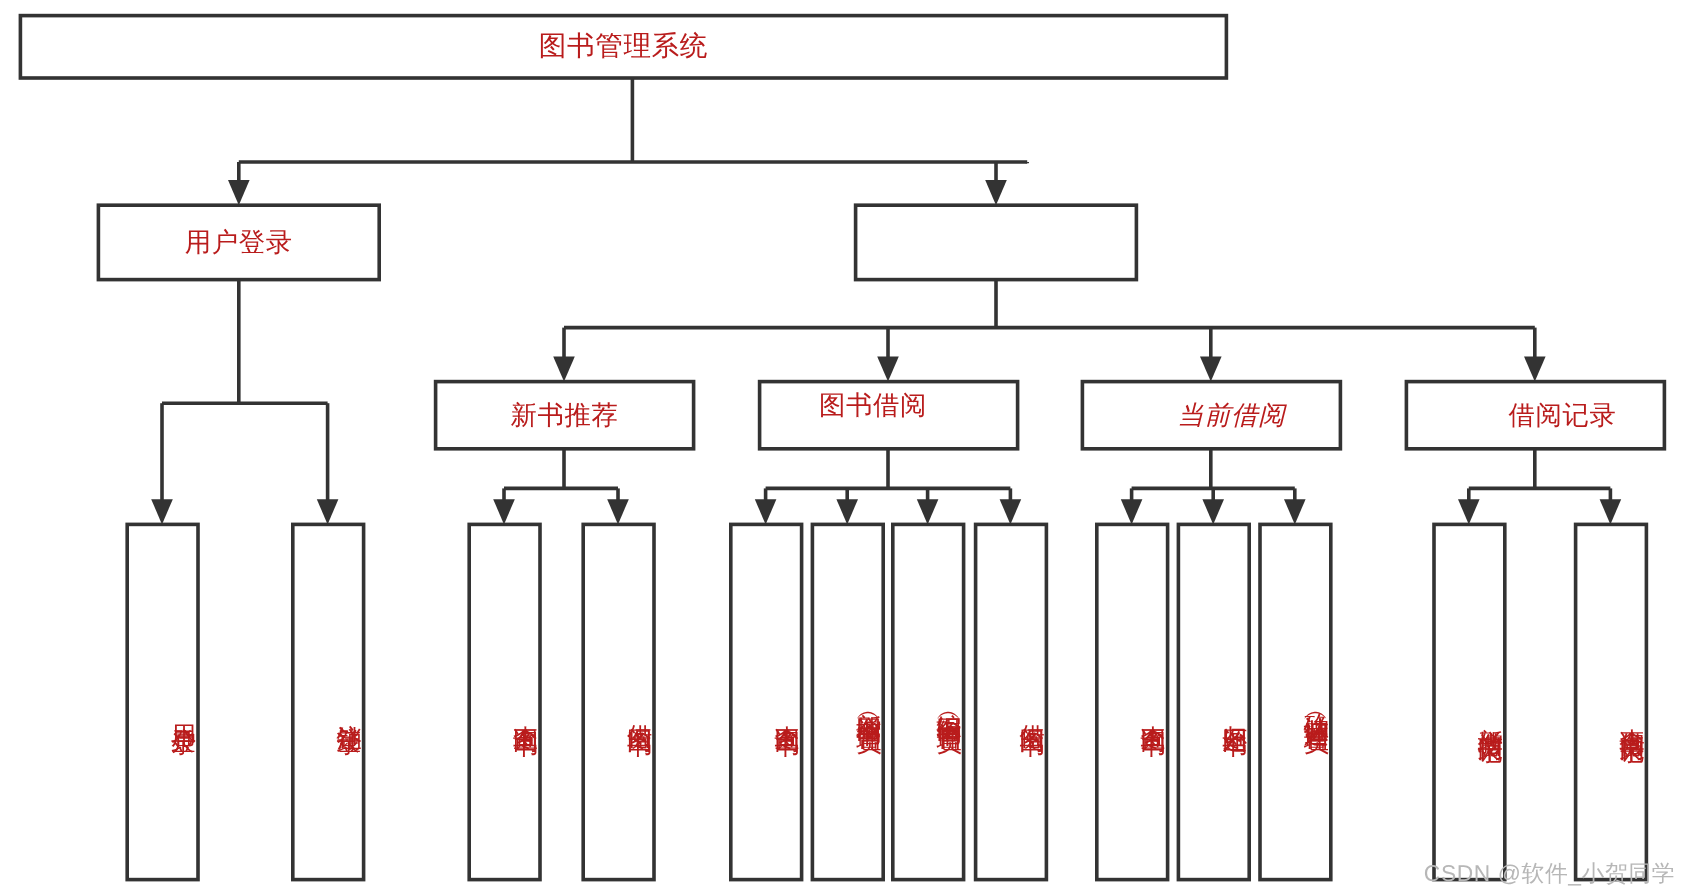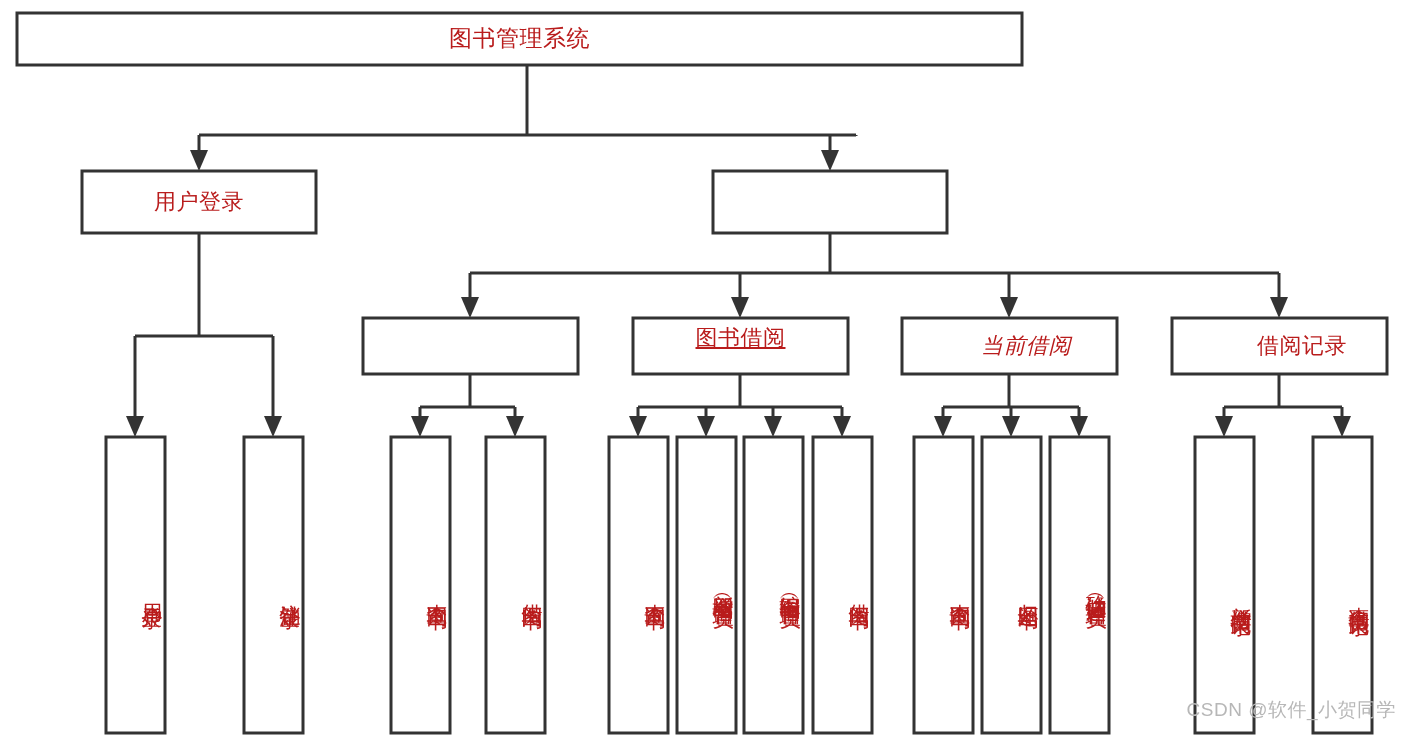--- a/index.html
+++ b/index.html
@@ -67,21 +67,21 @@
     writing-mode: vertical-rl;
     text-orientation: upright;
     align-items: flex-start;
     justify-content: center;
     padding-top: 12px;
     letter-spacing: 2px;
   }
   .watermark {
     position: absolute;
     right: 9px;
-    bottom: 24px;
+    bottom: 6px;
     font-size: 19px;
     color: #b7b7b7;
     letter-spacing: 0.5px;
     white-space: nowrap;
     pointer-events: none;
     margin-top: 10px;
   }
 </style>
 </head>
 <body>
@@ -190,21 +190,22 @@
       <path class="connector" d="M 1342 407 L 1342 418"></path>
       <polygon class="arrow-head" points="1215,416 1233,416 1224,437"></polygon>
       <polygon class="arrow-head" points="1333,416 1351,416 1342,437"></polygon>
     </g>
   </svg>
 
   <div class="node-label horizontal root" style="left:17px; top:13px; width:1005px; height:52px;">图书管理系统</div>
 
   <div class="node-label horizontal" style="left:82px; top:171px; width:234px; height:62px;">用户登录</div>
 
-  <div class="node-label horizontal" style="left:633px; top:318px; width:215px; height:40px;text-decoration:underline;">图书借阅</div>
+  <div class="node-label horizontal" style="left:363px; top:318px; width:215px; height:56px;">新书推荐</div>
+  <div class="node-label horizontal" style="left:620px; top:318px; width:215px; height:40px;">图书借阅</div>
   <div class="node-label horizontal" style="left:902px; top:318px; width:248px; height:56px;font-style:italic;">当前借阅</div>
   <div class="node-label horizontal" style="left:1172px; top:318px; width:215px; height:56px;padding-left:45px;">借阅记录</div>
 
   <div class="node-label vertical" style="left:106px; top:437px; width:59px; height:296px;">用户登录</div>
   <div class="node-label vertical" style="left:244px; top:437px; width:59px; height:296px;">注销登录</div>
 
   <div class="node-label vertical" style="left:391px; top:437px; width:59px; height:296px;">查询图书</div>
   <div class="node-label vertical" style="left:486px; top:437px; width:59px; height:296px;">借阅图书</div>
 
   <div class="node-label vertical" style="left:609px; top:437px; width:59px; height:296px;">查询图书</div>

